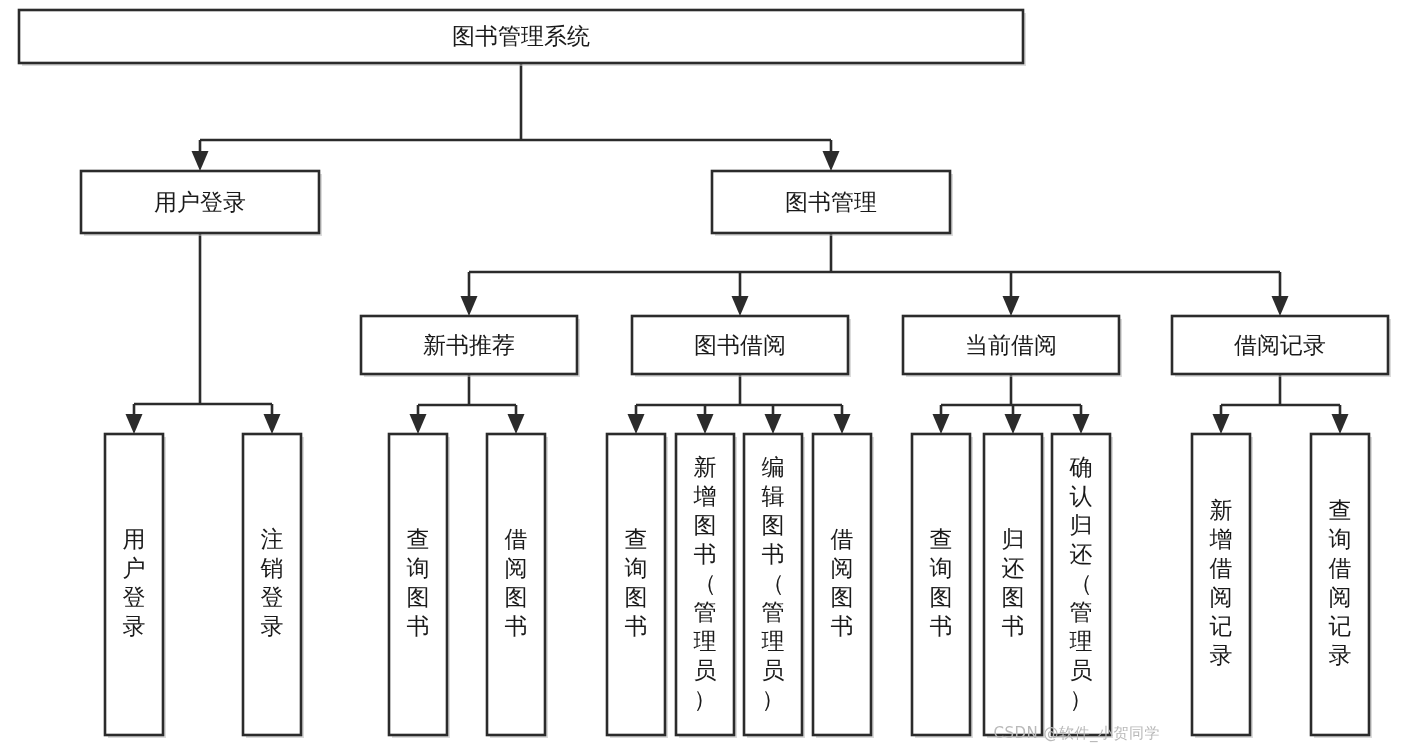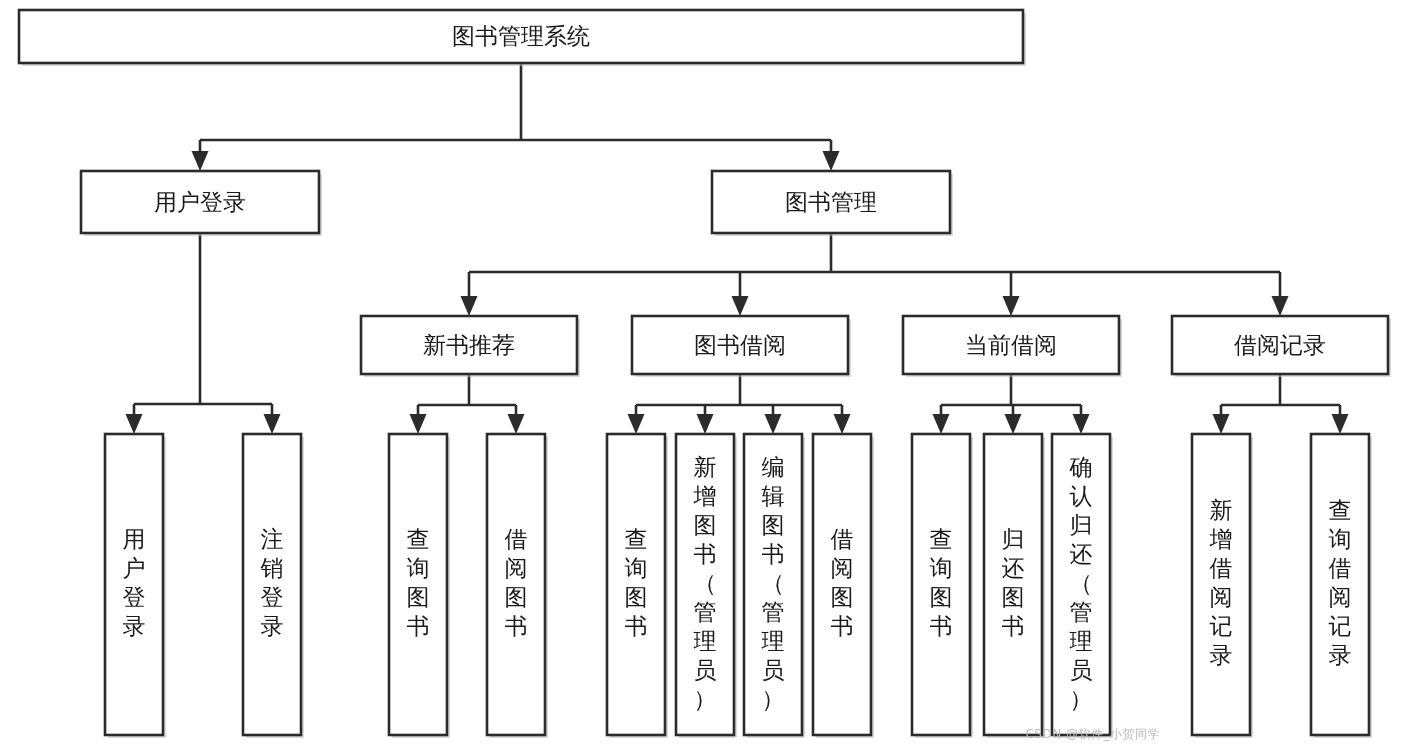--- a/index.html
+++ b/index.html
@@ -60,21 +60,21 @@
     fill: #1a1a1a;
     font-family: "DejaVu Sans", "Liberation Sans", sans-serif;
     font-size: 23px;
     text-anchor: middle;
   }
   .watermark {
     position: absolute;
     right: 12px;
     bottom: 4px;
     font-family: "DejaVu Sans", "Liberation Sans", sans-serif;
-    font-size: 12px;
+    font-size: 15px;
     color: #b9b9b9;
     letter-spacing: 0.5px;
     white-space: nowrap;
     user-select: none;
   }
 </style>
 </head>
 <body>
 
 <div id="diagram-root">

